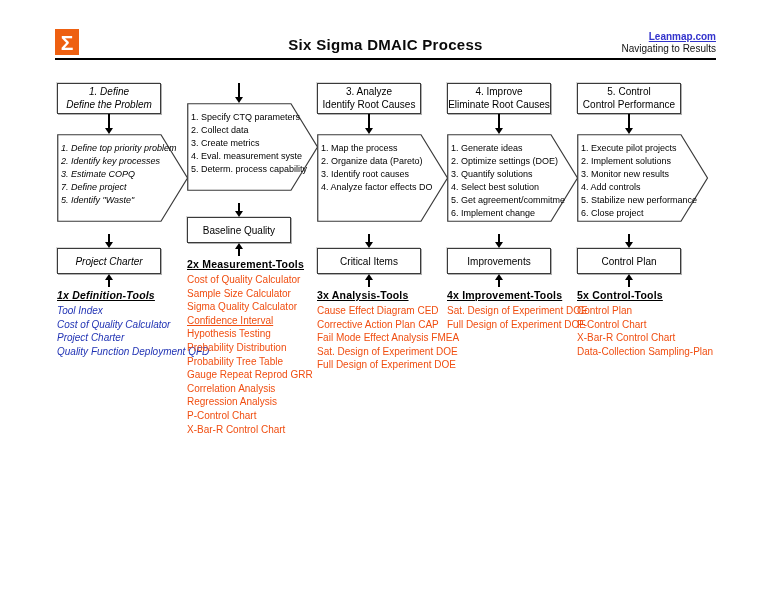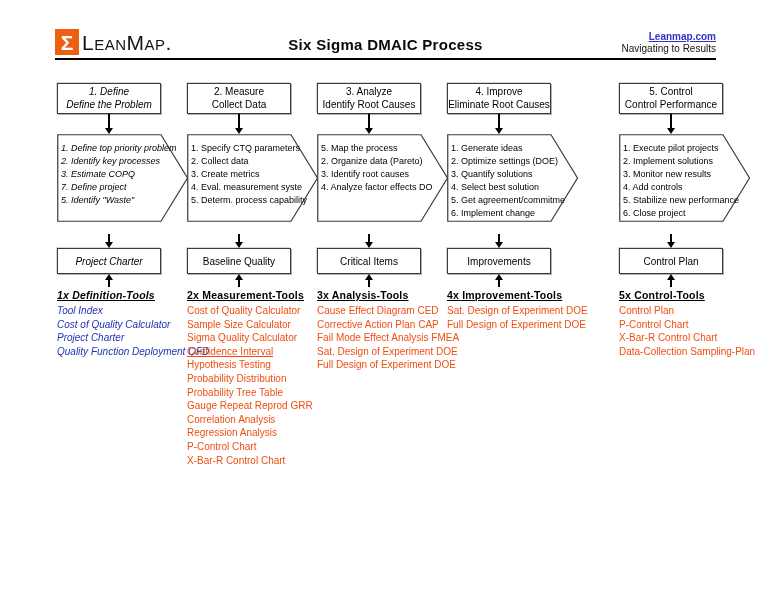--- a/index.html
+++ b/index.html
@@ -39,21 +39,20 @@
   .tool-link { font-size:10px; line-height:13.6px; cursor:pointer; }
 </style>
 </head>
 <body>
 
 <div class="page">
 
   <div class="header">
     <div class="logo">
       <span class="sigma-box">Σ</span>
-      <span class="logo-text">LeanMap.</span>
     </div>
     <div class="page-title">Six Sigma DMAIC Process</div>
     <div class="header-right">
       <div class="site-link">Leanmap.com</div>
       <div class="tagline">Navigating to Results</div>
     </div>
   </div>
 
   <div class="diagram">
       <div class="col" style="left: 0px; font-style: italic;">
@@ -92,24 +91,20 @@
       <div class="tools-title">1x Definition-Tools</div>
       <div>
             <div class="tool-link" style="color: rgb(33, 51, 180);">Tool Index</div>
             <div class="tool-link" style="color: rgb(33, 51, 180);">Cost of Quality Calculator</div>
             <div class="tool-link" style="color: rgb(33, 51, 180);">Project Charter</div>
             <div class="tool-link" style="color: rgb(33, 51, 180);">Quality Function Deployment QFD</div>
           </div>
     </div>
   </div>
       <div class="col" style="left: 130px;">
-    <div class="phase-box">
-      <div>2. Measure</div>
-      <div>Collect Data</div>
-    </div>
     <div class="arrow a1">
       <div class="line"></div>
           <div class="head-down"></div>
     </div>
     <div class="chevron-wrap">
       <svg width="132" height="88" viewBox="0 0 132 88">
         <polygon points="0.75,0.75 104,0.75 130.5,44 104,87.25 0.75,87.25" fill="#ffffff" stroke="#3a3a3a" stroke-width="1.2"></polygon>
       </svg>
       <div class="step-list">
             <div class="step">1. Specify CTQ parameters</div>
@@ -155,21 +150,21 @@
     </div>
     <div class="arrow a1">
       <div class="line"></div>
           <div class="head-down"></div>
     </div>
     <div class="chevron-wrap">
       <svg width="132" height="88" viewBox="0 0 132 88">
         <polygon points="0.75,0.75 104,0.75 130.5,44 104,87.25 0.75,87.25" fill="#ffffff" stroke="#3a3a3a" stroke-width="1.2"></polygon>
       </svg>
       <div class="step-list">
-            <div class="step">5. Map the process</div>
+            <div class="step">1. Map the process</div>
             <div class="step">2. Organize data (Pareto)</div>
             <div class="step">3. Identify root causes</div>
             <div class="step">4. Analyze factor effects DO</div>
           </div>
     </div>
     <div class="arrow a2">
       <div class="line"></div>
           <div class="head-down"></div>
     </div>
     <div class="result-box">
@@ -224,21 +219,21 @@
           <div class="line"></div>
     </div>
     <div class="tools">
       <div class="tools-title">4x Improvement-Tools</div>
       <div>
             <div class="tool-link" style="color: rgb(240, 78, 17);">Sat. Design of Experiment DOE</div>
             <div class="tool-link" style="color: rgb(240, 78, 17);">Full Design of Experiment DOE</div>
           </div>
     </div>
   </div>
-      <div class="col" style="left: 520px; margin-left: 42px;">
+      <div class="col" style="left: 520px;">
     <div class="phase-box">
       <div>5. Control</div>
       <div>Control Performance</div>
     </div>
     <div class="arrow a1">
       <div class="line"></div>
           <div class="head-down"></div>
     </div>
     <div class="chevron-wrap">
       <svg width="132" height="88" viewBox="0 0 132 88">

